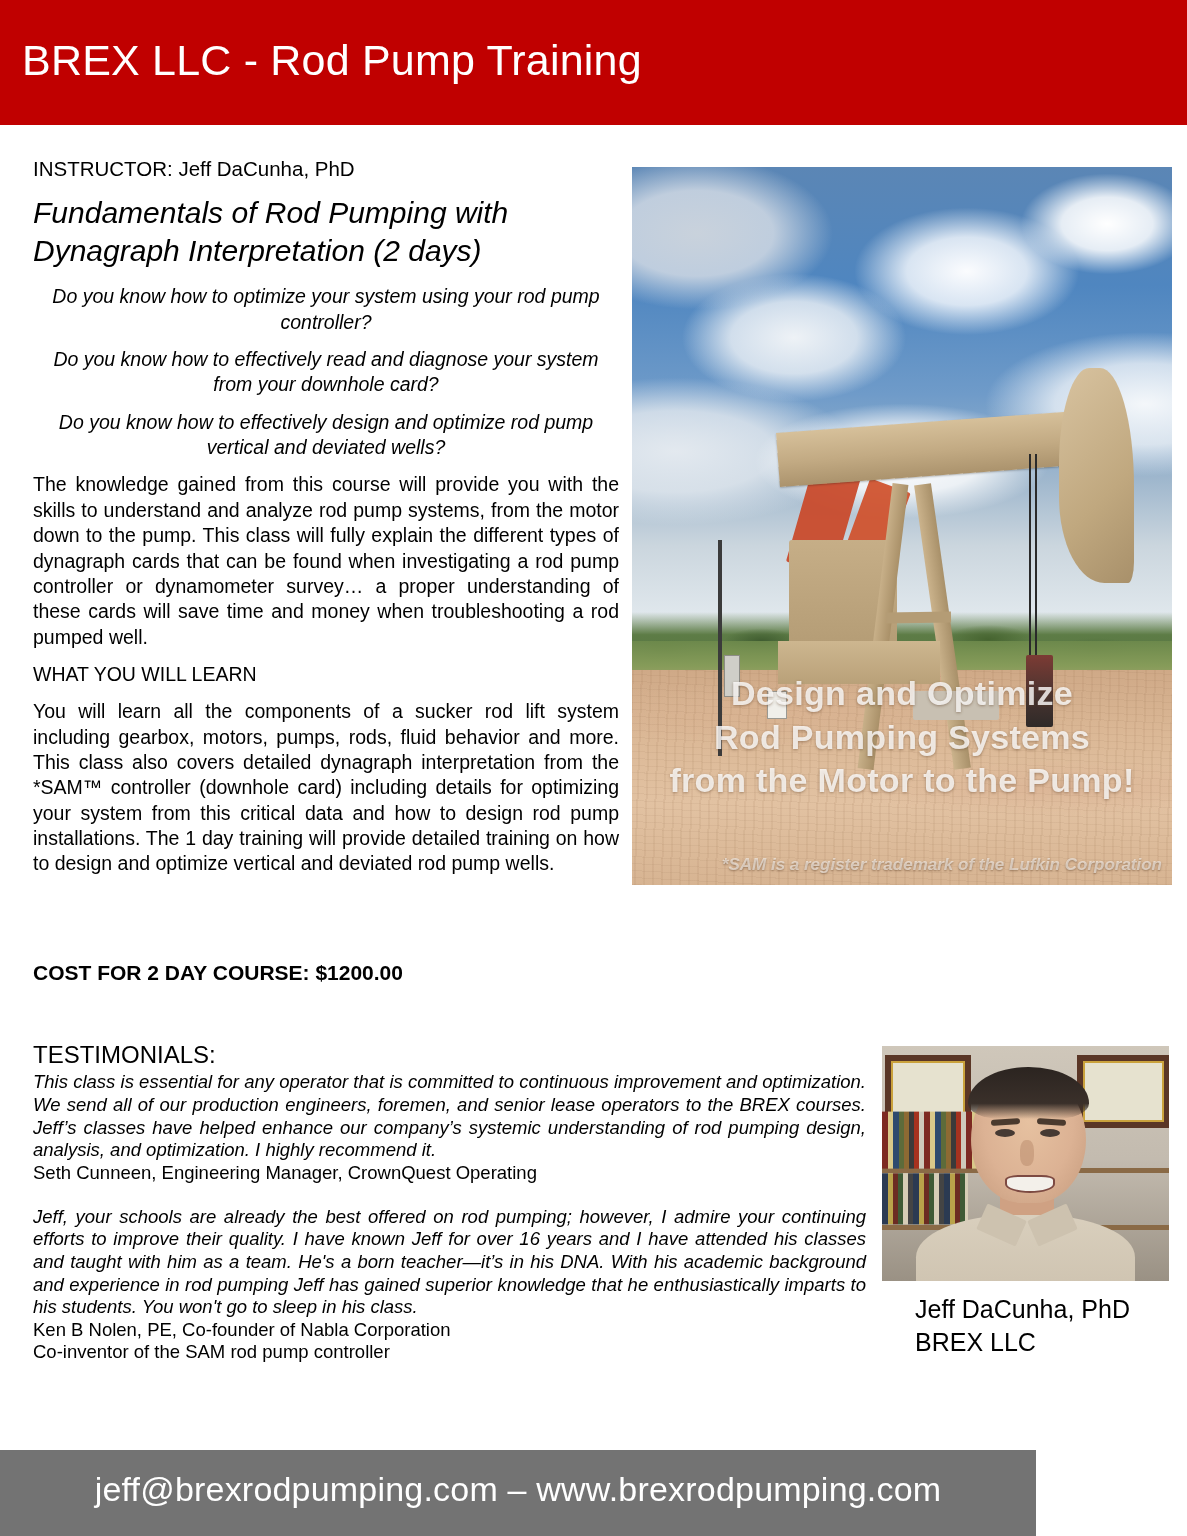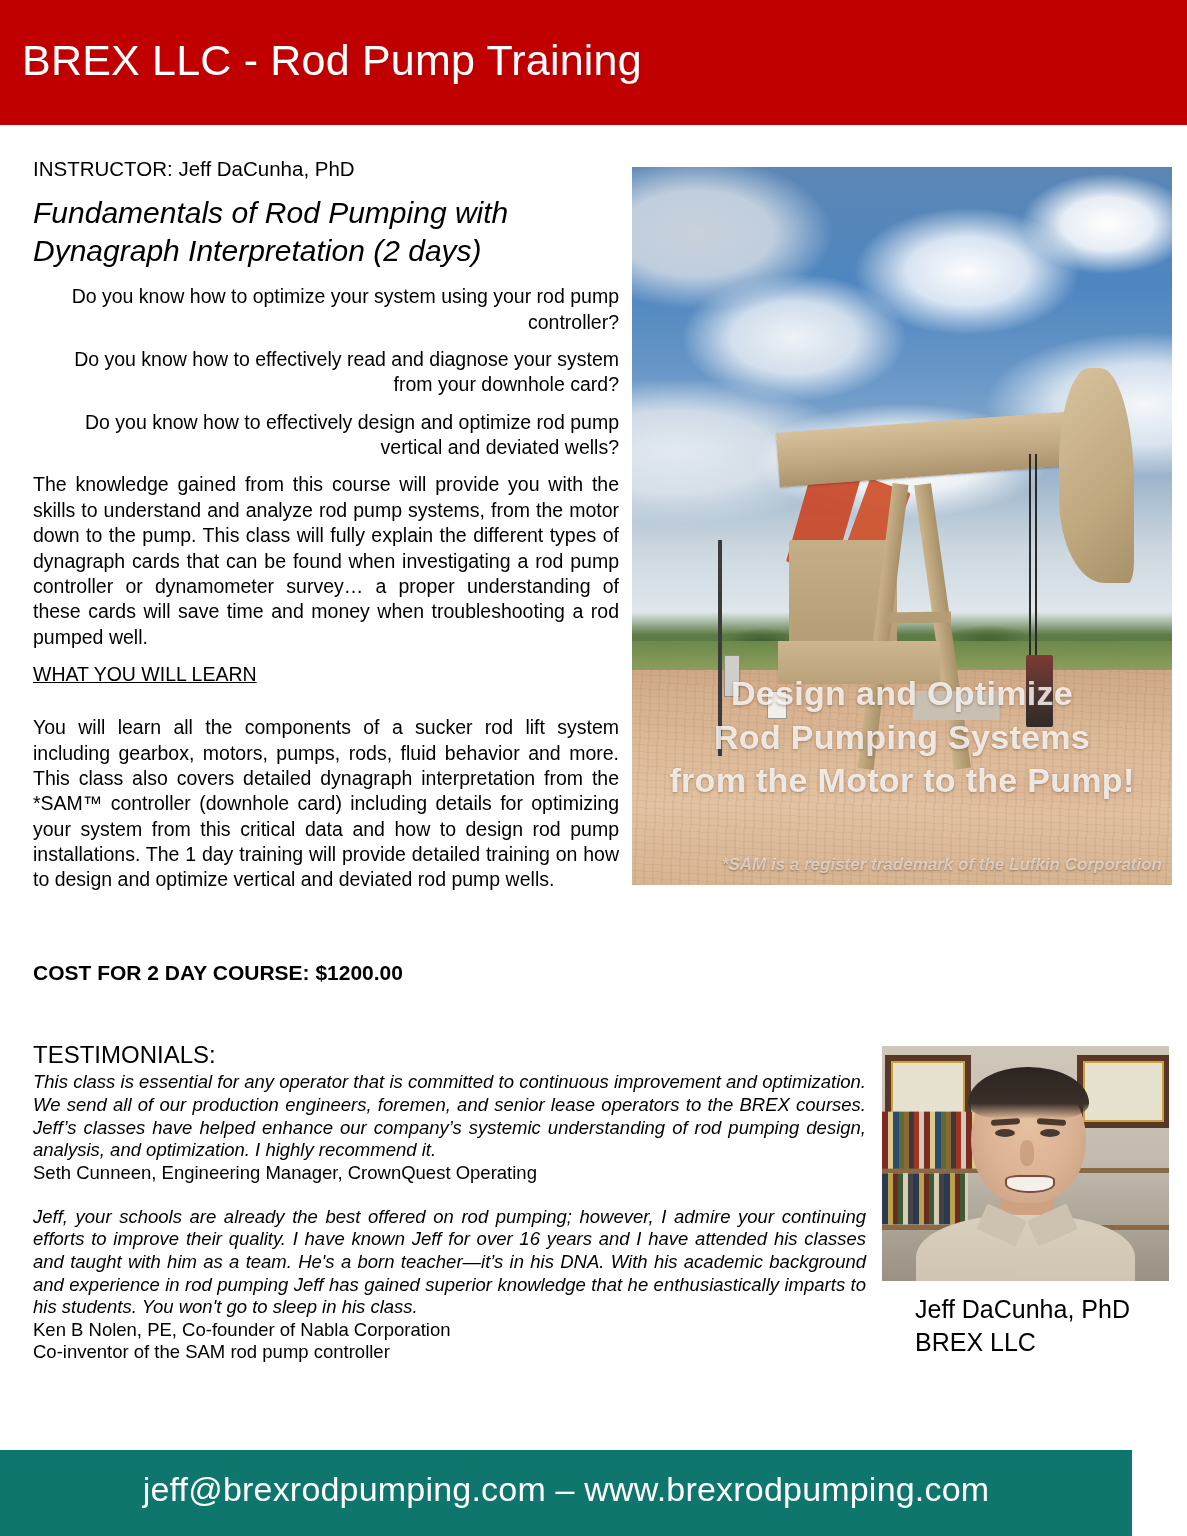--- a/index.html
+++ b/index.html
@@ -27,30 +27,30 @@
   .left-col{
     position:absolute;left:33px;top:156px;width:586px;
   }
   .instructor-line{
     font-size:20.5px;line-height:1.25;margin:0 0 12px 0;
   }
   .course-title{
     font-size:30px;line-height:1.28;margin:0 0 14px 0;font-weight:400;font-style:italic;
   }
   .q-line{
-    font-size:19.5px;line-height:1.30;
-    margin:0 0 12px 0;text-align:right;
+    font-style:italic;font-size:19.5px;line-height:1.30;
+    margin:0 0 12px 0;text-align:center;
   }
   .body-para{
     font-size:19.5px;line-height:1.30;margin:0 0 12px 0;
     text-align:justify;
   }
   .section-head{
-    font-size:19.5px;line-height:1.30;margin:0 0 28px 0;
-    text-decoration:underline;display:inline-block;
+    font-size:19.5px;line-height:1.30;margin:0 0 12px 0;
+    display:inline-block;
   }
 
   
   .pump-photo{
     position:absolute;left:632px;top:167px;width:540px;height:718px;
     overflow:hidden;background:#6f7c8c;
   }
   .sky{
     position:absolute;left:0;top:0;width:100%;height:66%;
     background:
@@ -240,22 +240,22 @@
   .p-collar-r{position:absolute;left:52%;top:70%;width:15%;height:12%;background:#cdc2af;transform:rotate(-24deg);border-radius:2px;}
   .p-neck{position:absolute;left:41%;top:62%;width:19%;height:16%;background:#cfa183;}
 
   .portrait-caption{
     position:absolute;left:915px;top:1293px;
     font-size:25px;line-height:1.30;
   }
 
   
   .footer-bar{
-    position:absolute;left:0;bottom:0;width:1132px;height:86px;
-    background:#0f766e;
+    position:absolute;left:0;bottom:0;width:1036px;height:86px;
+    background:#737373;
   }
   .footer-text{
     position:absolute;left:0;right:0;top:20px;
     text-align:center;color:#ffffff;
     font-size:34px;font-weight:400;letter-spacing:.2px;
   }
 </style>
 </head>
 <body>
 

